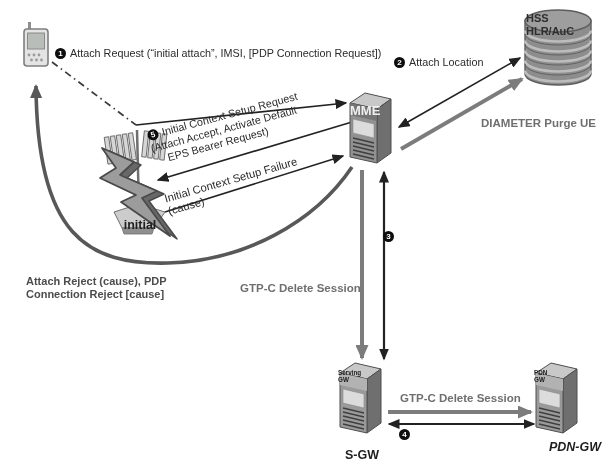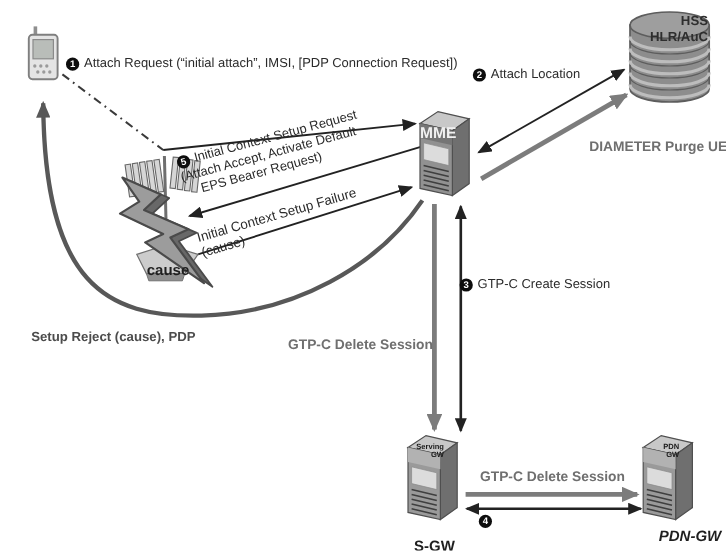--- a/index.html
+++ b/index.html
@@ -19,21 +19,21 @@
     font-size:8px;font-weight:700;margin-right:4px;line-height:1;
   }
   .boldgray{font-weight:700;color:#6f6f6f;font-size:11.5px;}
   .rot15{transform:rotate(-15deg);transform-origin:0 0;}
   .rot16{transform:rotate(-16deg);transform-origin:0 0;}
   .nodelabel{
     position:absolute;z-index:3;font-weight:700;color:#1f1f1f;font-size:12.5px;
     text-align:center;white-space:nowrap;
   }
   .bandlabel{
-    position:absolute;z-index:3;font-weight:700;text-align:right;white-space:nowrap;
+    position:absolute;z-index:3;font-weight:700;text-align:left;white-space:nowrap;
   }
   .indent{margin-left:14px;}
   .rejl{font-weight:700;color:#4c4c4c;font-size:11px;line-height:12.5px;}
 </style>
 </head>
 <body>
 
 <div class="stage">
 
   <svg width="605" height="459" viewBox="0 0 605 459">
@@ -144,54 +144,54 @@
   <div class="lbl" style="left:55px;top:47px;">
     <span class="badge">1</span>
     <span>Attach Request (“initial attach”, IMSI, [PDP Connection Request])</span>
   </div>
 
   <div class="lbl" style="left:394px;top:56px;">
     <span class="badge">2</span>
     <span>Attach Location</span>
   </div>
 
-  <div class="lbl boldgray" style="left:465px;top:117px;padding-left:26px;">DIAMETER Purge UE</div>
+  <div class="lbl boldgray" style="left:455px;top:117px;padding-left:26px;">DIAMETER Purge UE</div>
 
   <div class="lbl block rot15" style="left:146px;top:130px;">
     <div style="display:flex;align-items:center;">
       <span class="badge">5</span>
       <span>Initial Context Setup Request</span>
     </div>
     <div>(Attach Accept, Activate Default</div>
     <div class="indent">EPS Bearer Request)</div>
   </div>
 
   <div class="lbl block rot16" style="left:163px;top:193px;font-size:11.2px;">
     <div>Initial Context Setup Failure</div>
     <div>(cause)</div>
   </div>
 
   <div class="lbl block rejl" style="left:26px;top:275px;">
-    <div>Setup Reject (cause), PDP</div>
+    <div>Attach Reject (cause), PDP</div>
+    <div>Connection Reject [cause]</div>
   </div>
 
   <div class="lbl boldgray block" style="left:240px;top:282px;width:114px;text-align:right;">GTP-C Delete Session</div>
 
   <div class="lbl" style="left:383px;top:231px;">
     <span class="badge">3</span>
-    <span>GTP-C Create Session</span>
   </div>
 
   <div class="lbl boldgray" style="left:400px;top:392px;">GTP-C Delete Session</div>
 
   <div class="lbl" style="left:399px;top:429px;">
     <span class="badge">4</span>
   </div>
 
-  <div class="nodelabel" style="left:108px;top:218px;width:64px;">cause</div>
+  <div class="nodelabel" style="left:108px;top:218px;width:64px;">initial</div>
 
   <div class="bandlabel" style="left:350px;top:103px;width:28px;font-size:13px;color:#f0f0f0;">MME</div>
 
   <div class="bandlabel" style="left:526px;top:12px;width:64px;font-size:11px;line-height:12.5px;color:#2e2e2e;">
     <div>HSS</div>
     <div>HLR/AuC</div>
   </div>
 
   <div class="bandlabel" style="left:338px;top:370px;width:32px;font-size:6.3px;line-height:6.9px;color:#1a1a1a;">
     <div>Serving</div>

